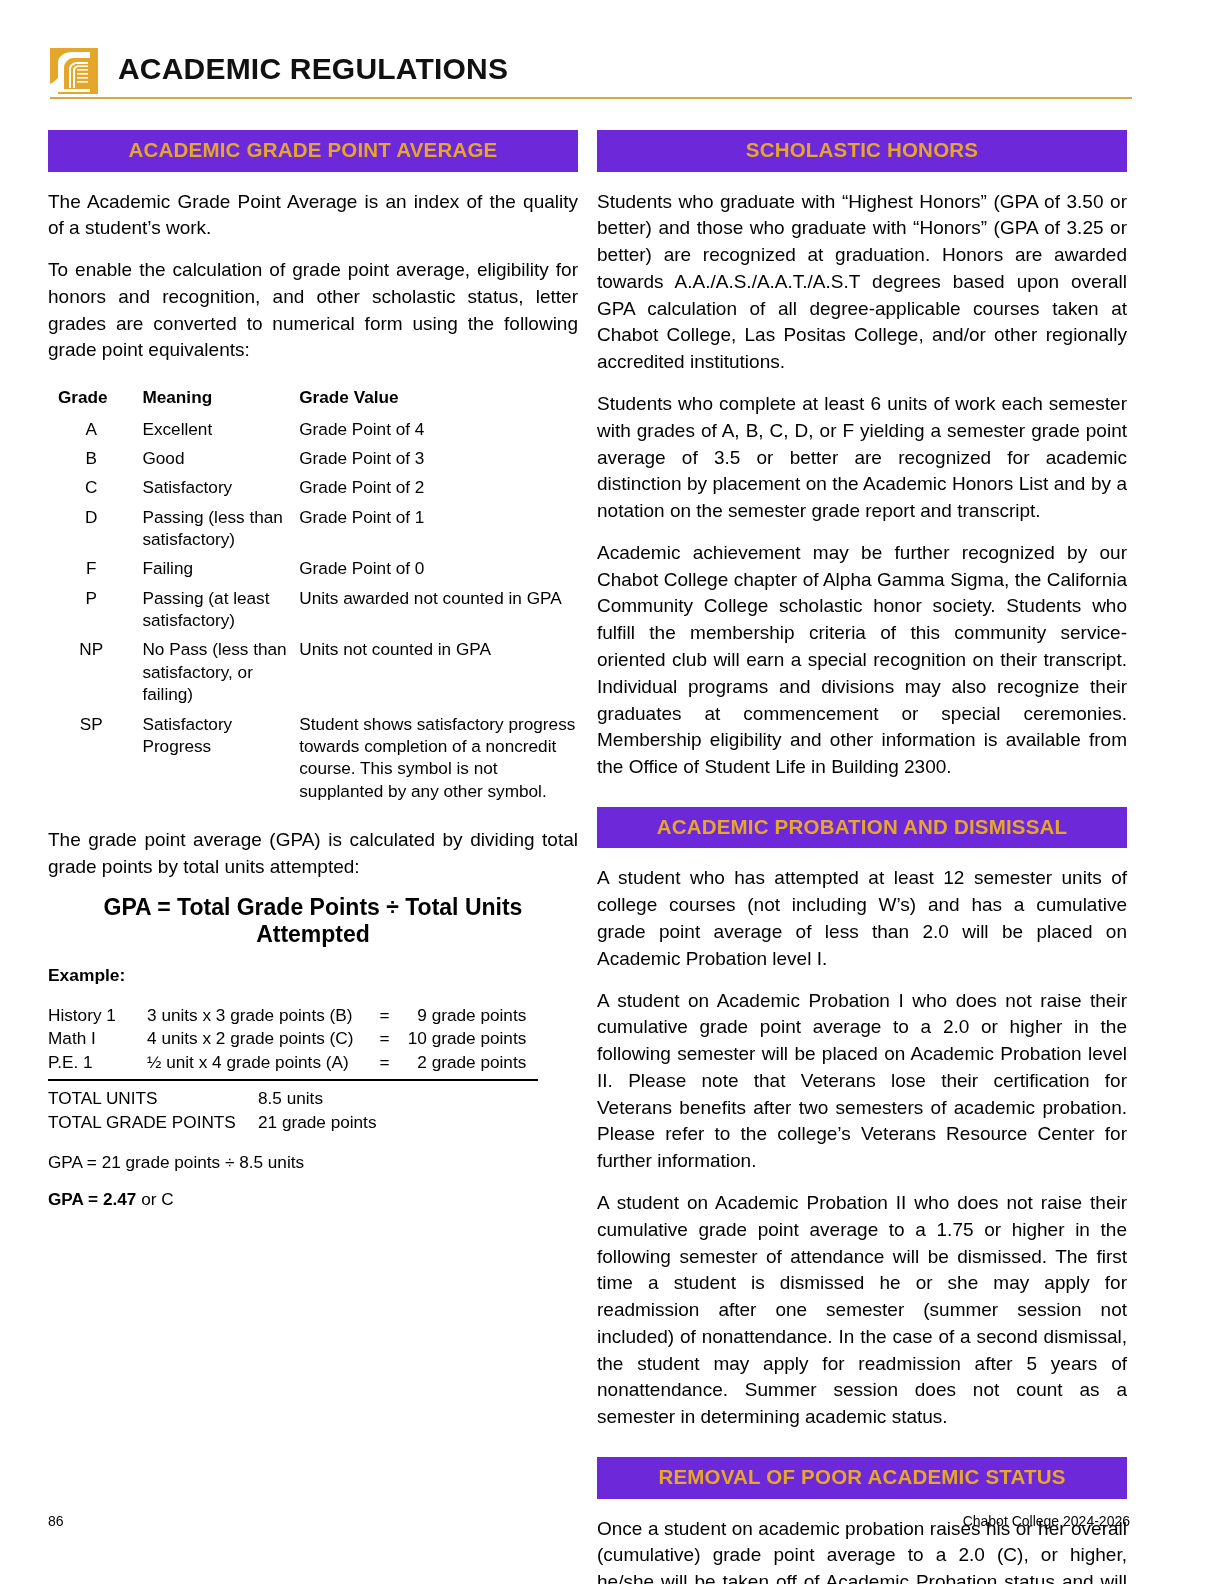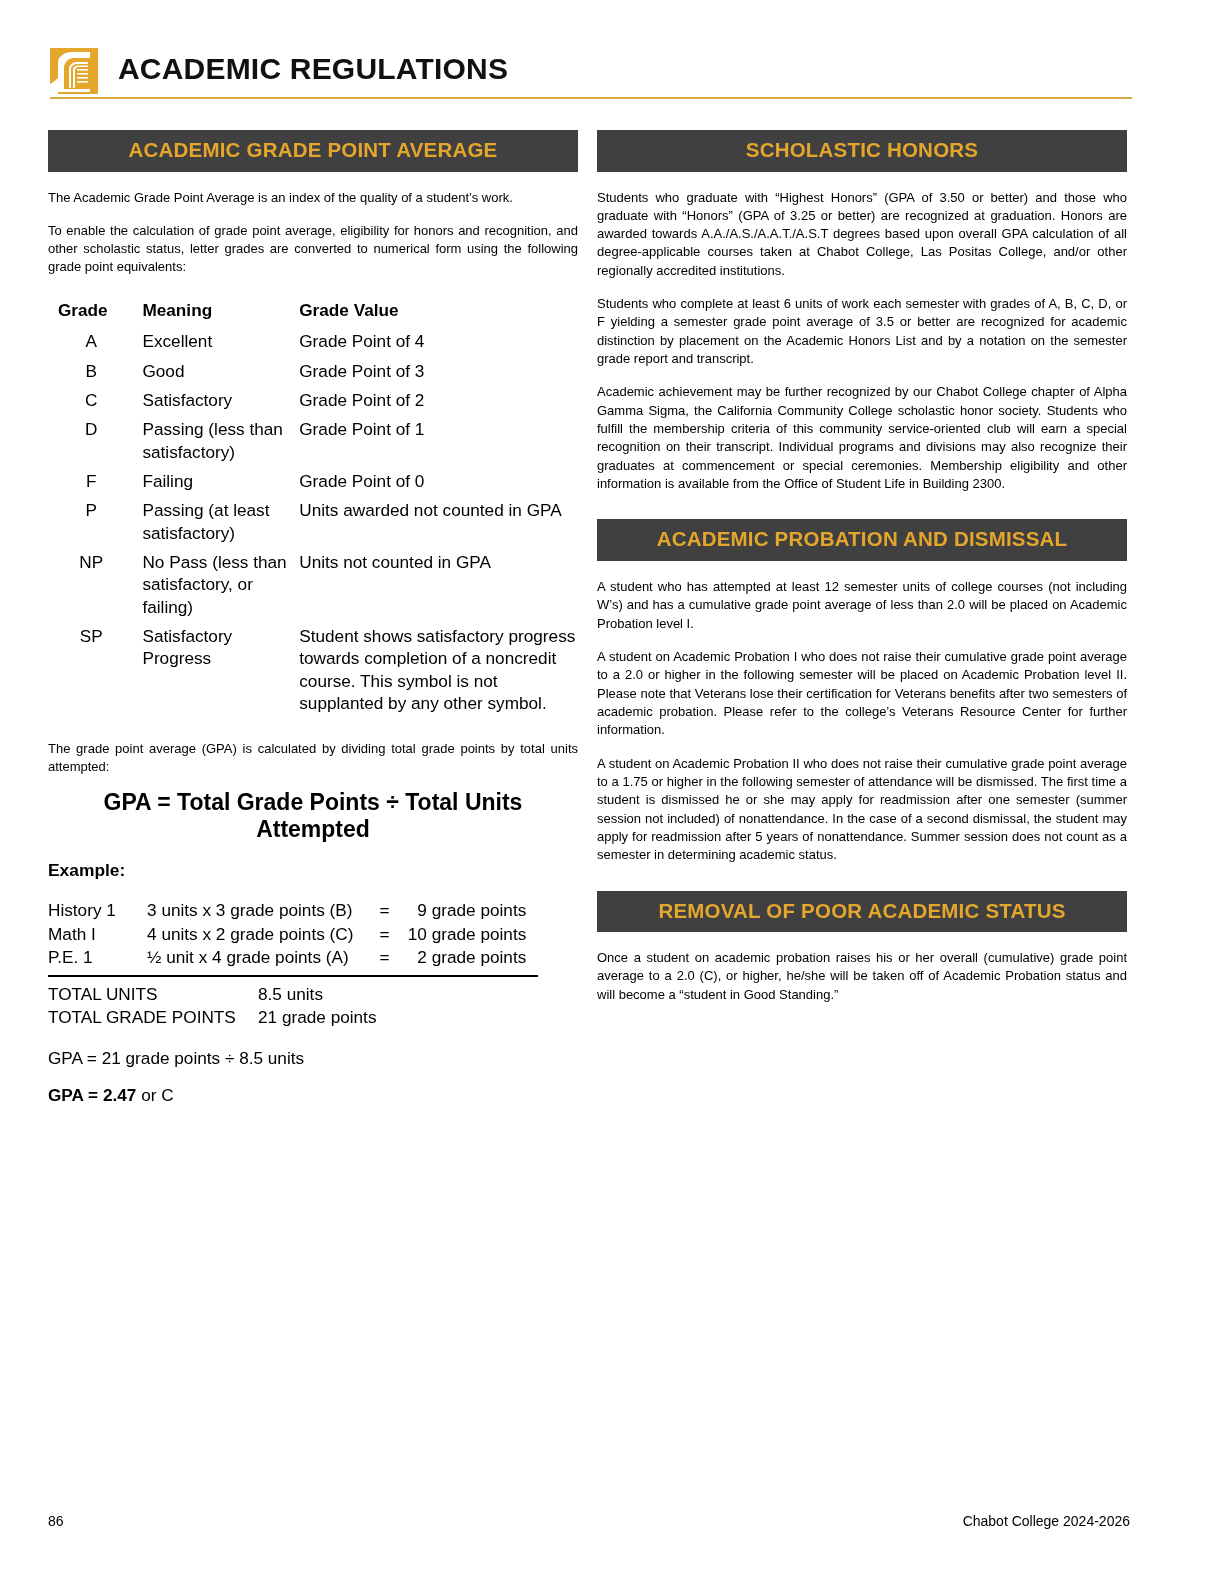--- a/index.html
+++ b/index.html
@@ -64,36 +64,36 @@
   .col {
     position: absolute;
     top: 130px;
     width: 530px;
   }
   .col-left  { left: 48px; }
   .col-right { left: 597px; }
 
   
   .banner {
-    background: #404040;
+    background: #6d28d9;
     color: #E5A62C;
     text-align: center;
     font-weight: bold;
     font-size: 20.5px;
     letter-spacing: 0.2px;
     padding: 10px 6px 11px 6px;
     line-height: 1.0;
     box-sizing: border-box;
     width: 530px;
   }
   .banner.gap-top { margin-top: 26px; }
 
   
   p.body {
-    font-size: 13px;
+    font-size: 19px;
     line-height: 1.41;
     text-align: justify;
     margin: 0 0 15px 0;
   }
   p.body.first { margin-top: 17px; }
   p.body.tight { margin-bottom: 13px; }
 
   
   .grade-table {
     margin-top: 22px;

